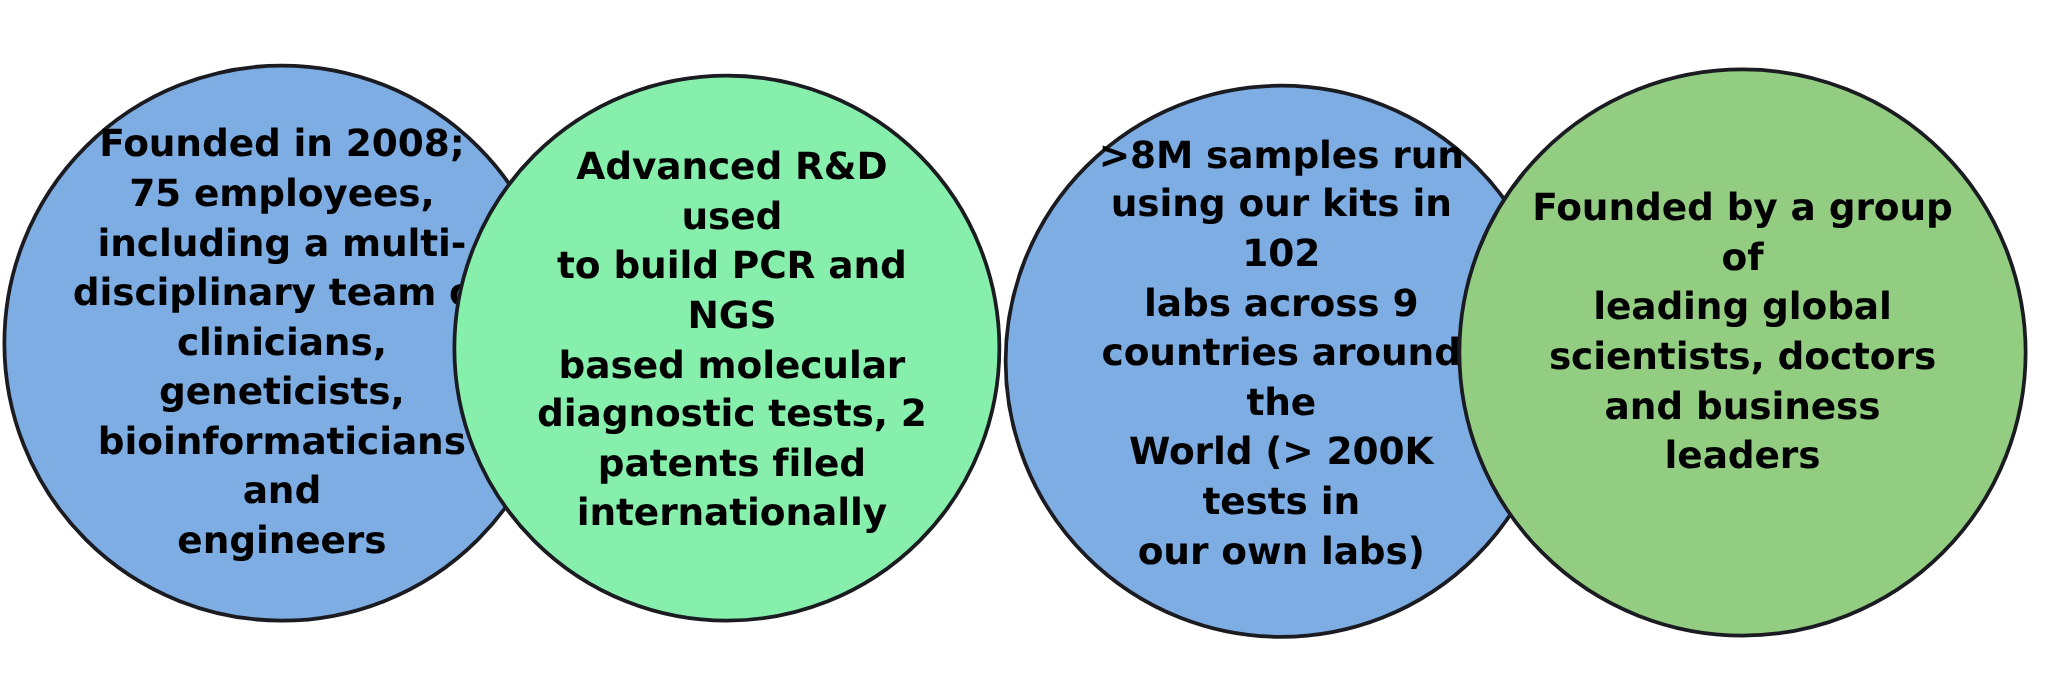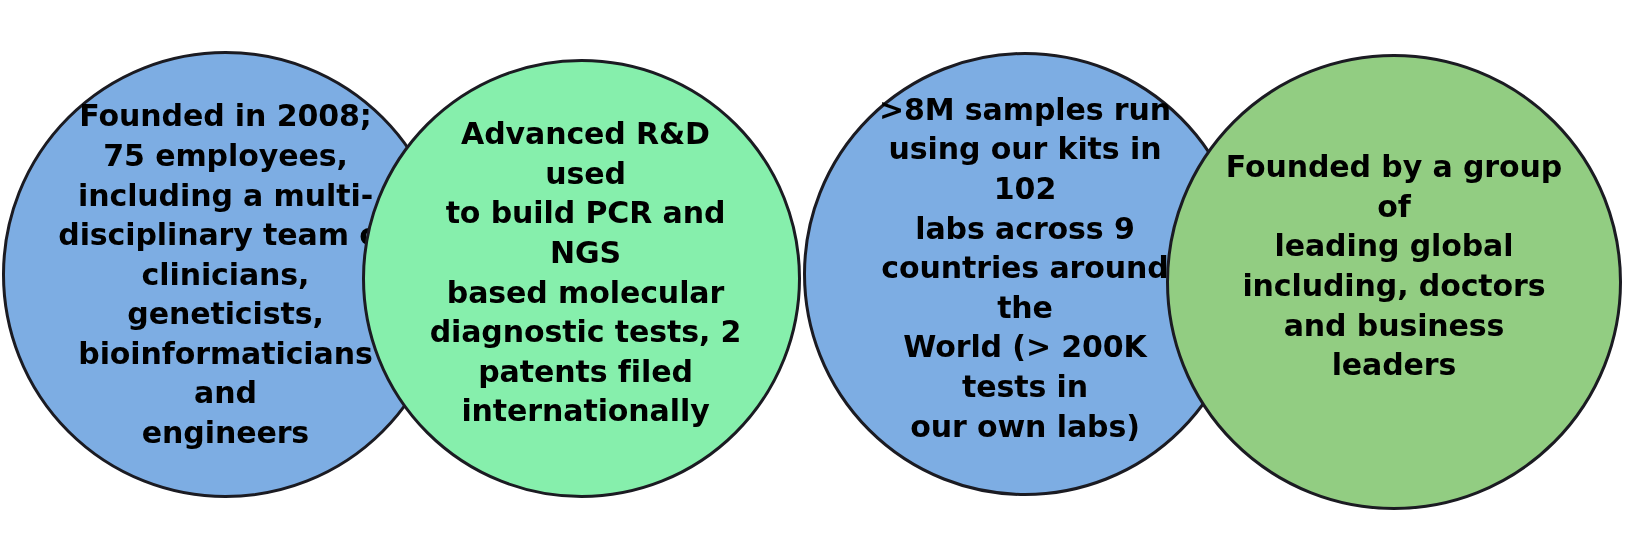--- a/index.html
+++ b/index.html
@@ -62,21 +62,21 @@
   }
   #circle-2 .circle-label {
     font-size: 30px;
     width: 330px;
     transform: translate(4px, -6px);
   }
 
   
   #circle-3 {
     left: 803px;
-    top: 52px;
+    top: 67px;
     width: 444px;
     height: 444px;
     background: #7dade3;
     z-index: 3;
   }
   #circle-3 .circle-label {
     font-size: 30px;
     width: 340px;
     transform: translate(0px, -6px);
   }
@@ -125,17 +125,17 @@
 using our kits in 102
 labs across 9
 countries around the
 World (&gt; 200K tests in
 our own labs)</div>
   </div>
 
   <div class="circle" id="circle-4" style="background: rgb(146, 205, 130);">
     <div class="circle-label">Founded by a group of
 leading global
-including, doctors
+scientists, doctors
 and business leaders</div>
   </div>
 
 </div>
 
 </body></html>

